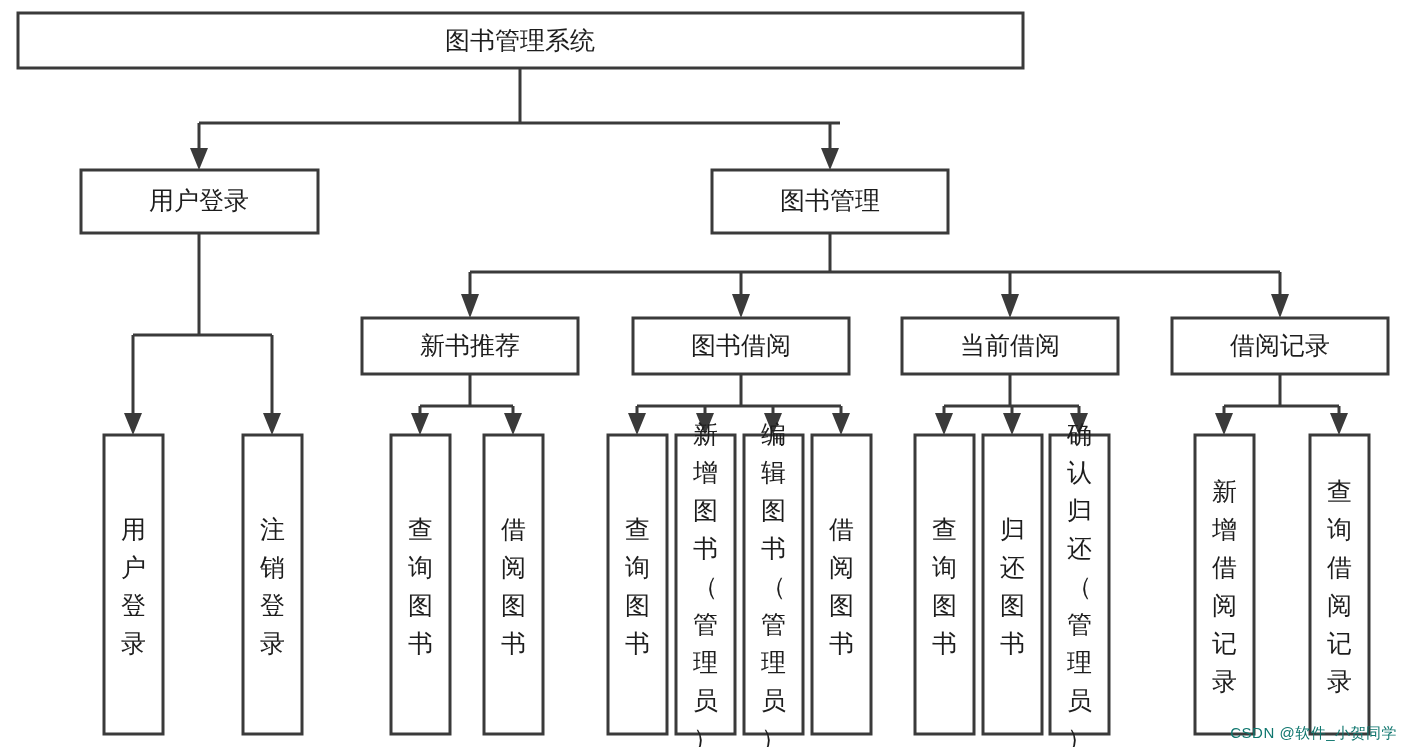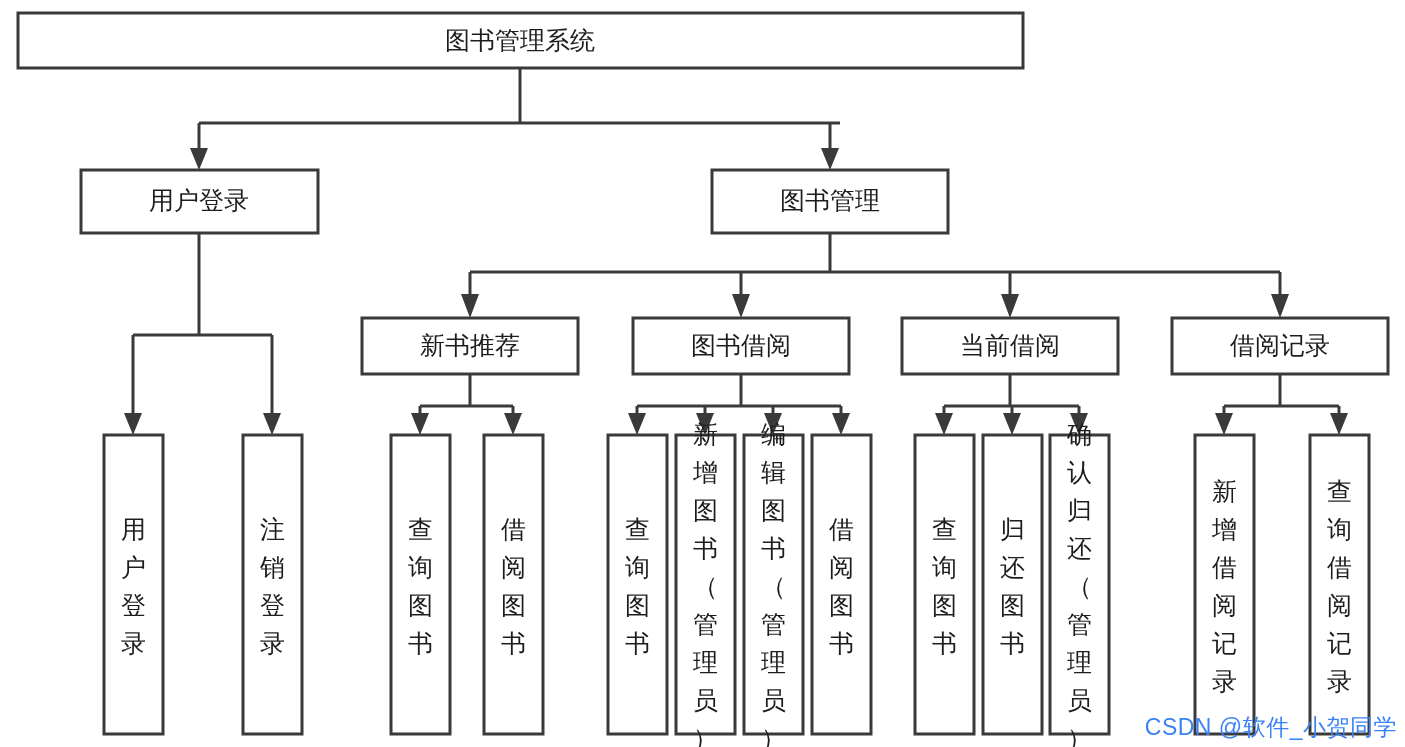--- a/index.html
+++ b/index.html
@@ -51,22 +51,22 @@
   }
   .arrow-head {
     fill: #3a3a3a;
     stroke: none;
   }
   .watermark-text {
     position: absolute;
     right: 8px;
     bottom: 4px;
     font-family: "Liberation Sans", "DejaVu Sans", sans-serif;
-    font-size: 23px;
-    color: #3b82f6;
+    font-size: 15px;
+    color: #0f766e;
     white-space: nowrap;
     letter-spacing: 0.5px;
   }
 </style>
 </head>
 <body>
 
 <div id="diagram-root">
 
   <svg id="tree-svg" viewBox="0 0 1405 747">

